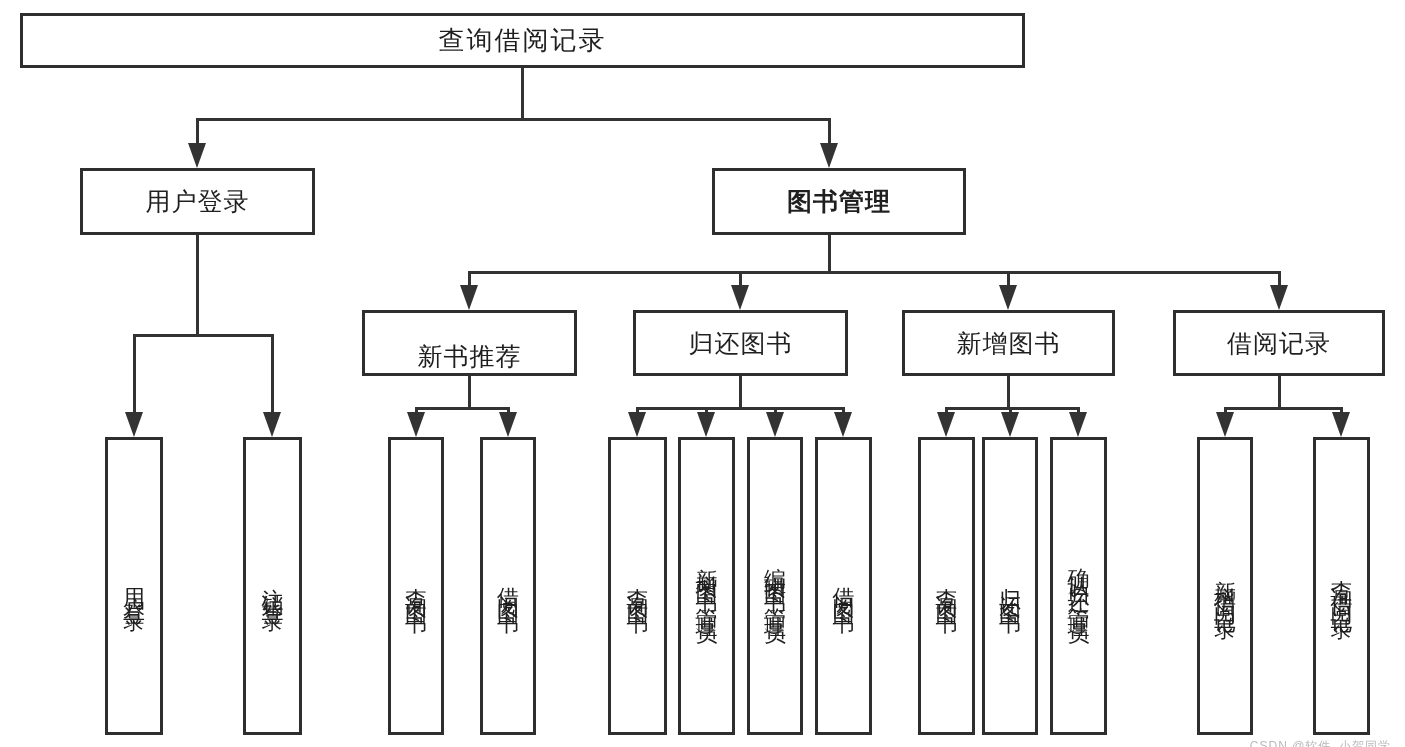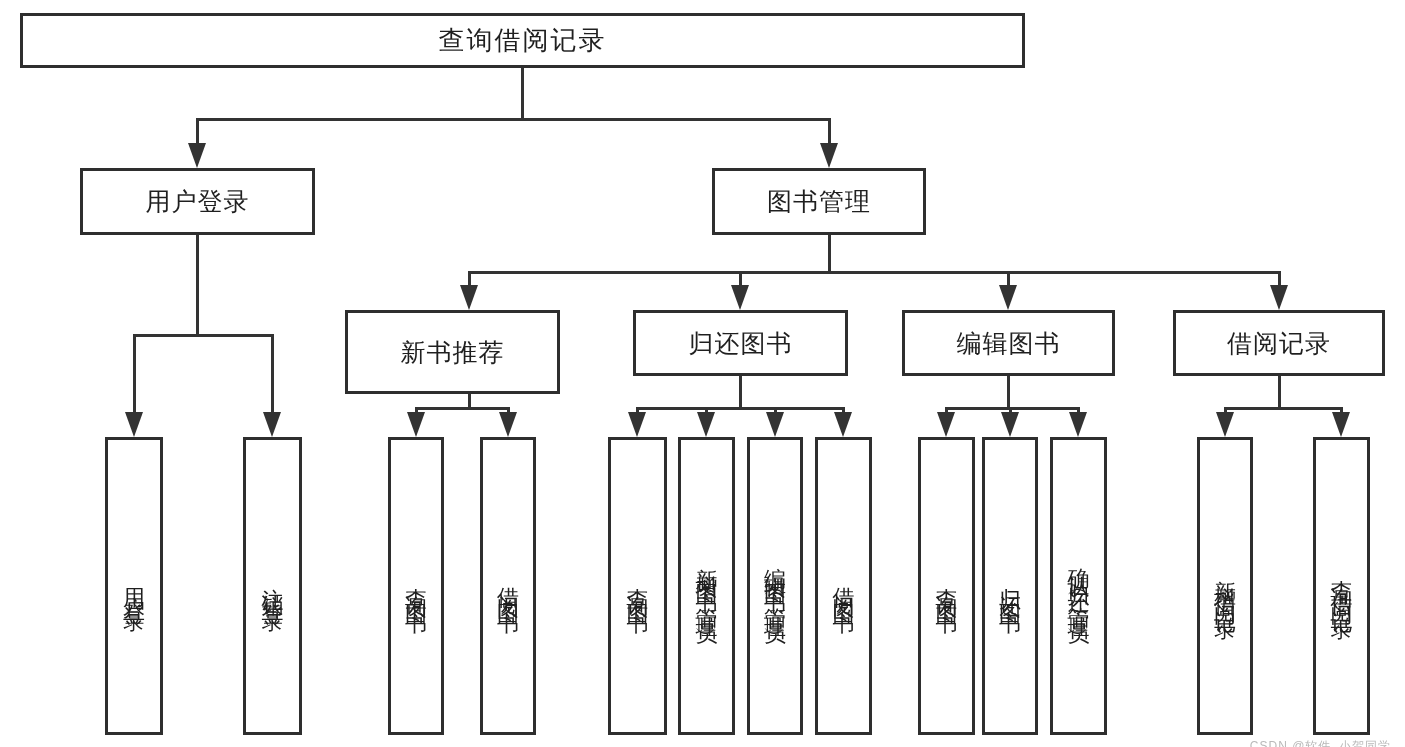--- a/index.html
+++ b/index.html
@@ -71,31 +71,31 @@
 <body>
 
 <div id="canvas" style="background: rgb(255, 255, 255);">
   <div class="watermark" style="color: rgb(185, 185, 185);">CSDN @软件_小贺同学</div>
 <div class="node h title" style="left: 20px; top: 13px; width: 1005px; height: 55px; border-color: rgb(46, 46, 46);">
       <span class="label" style="color: rgb(31, 31, 31);">查询借阅记录</span>
     </div>
     <div class="node h" style="left: 80px; top: 168px; width: 235px; height: 67px; border-color: rgb(46, 46, 46);">
       <span class="label" style="color: rgb(31, 31, 31);">用户登录</span>
     </div>
-    <div class="node h" style="left: 712px; top: 168px; width: 214px; height: 67px; border-color: rgb(46, 46, 46);">
+    <div class="node h" style="left: 712px; top: 168px; width: 254px; height: 67px; border-color: rgb(46, 46, 46); font-weight: bold;">
       <span class="label" style="color: rgb(31, 31, 31);">图书管理</span>
     </div>
-    <div class="node h" style="left: 345px; top: 310px; width: 215px; height: 84px; border-color: rgb(46, 46, 46);">
+    <div class="node h" style="left: 362px; top: 310px; width: 215px; height: 66px; border-color: rgb(46, 46, 46); align-items: flex-end;">
       <span class="label" style="color: rgb(31, 31, 31);">新书推荐</span>
     </div>
     <div class="node h" style="left: 633px; top: 310px; width: 215px; height: 66px; border-color: rgb(46, 46, 46);">
       <span class="label" style="color: rgb(31, 31, 31);">归还图书</span>
     </div>
     <div class="node h" style="left: 902px; top: 310px; width: 213px; height: 66px; border-color: rgb(46, 46, 46);">
-      <span class="label" style="color: rgb(31, 31, 31);">编辑图书</span>
+      <span class="label" style="color: rgb(31, 31, 31);">新增图书</span>
     </div>
     <div class="node h" style="left: 1173px; top: 310px; width: 212px; height: 66px; border-color: rgb(46, 46, 46);">
       <span class="label" style="color: rgb(31, 31, 31);">借阅记录</span>
     </div>
     <div class="node v" style="left: 105px; top: 437px; width: 58px; height: 298px; border-color: rgb(46, 46, 46);">
       <span class="label" style="color: rgb(31, 31, 31);">用户登录</span>
     </div>
     <div class="node v" style="left: 243px; top: 437px; width: 59px; height: 298px; border-color: rgb(46, 46, 46);">
       <span class="label" style="color: rgb(31, 31, 31);">注销登录</span>
     </div>

